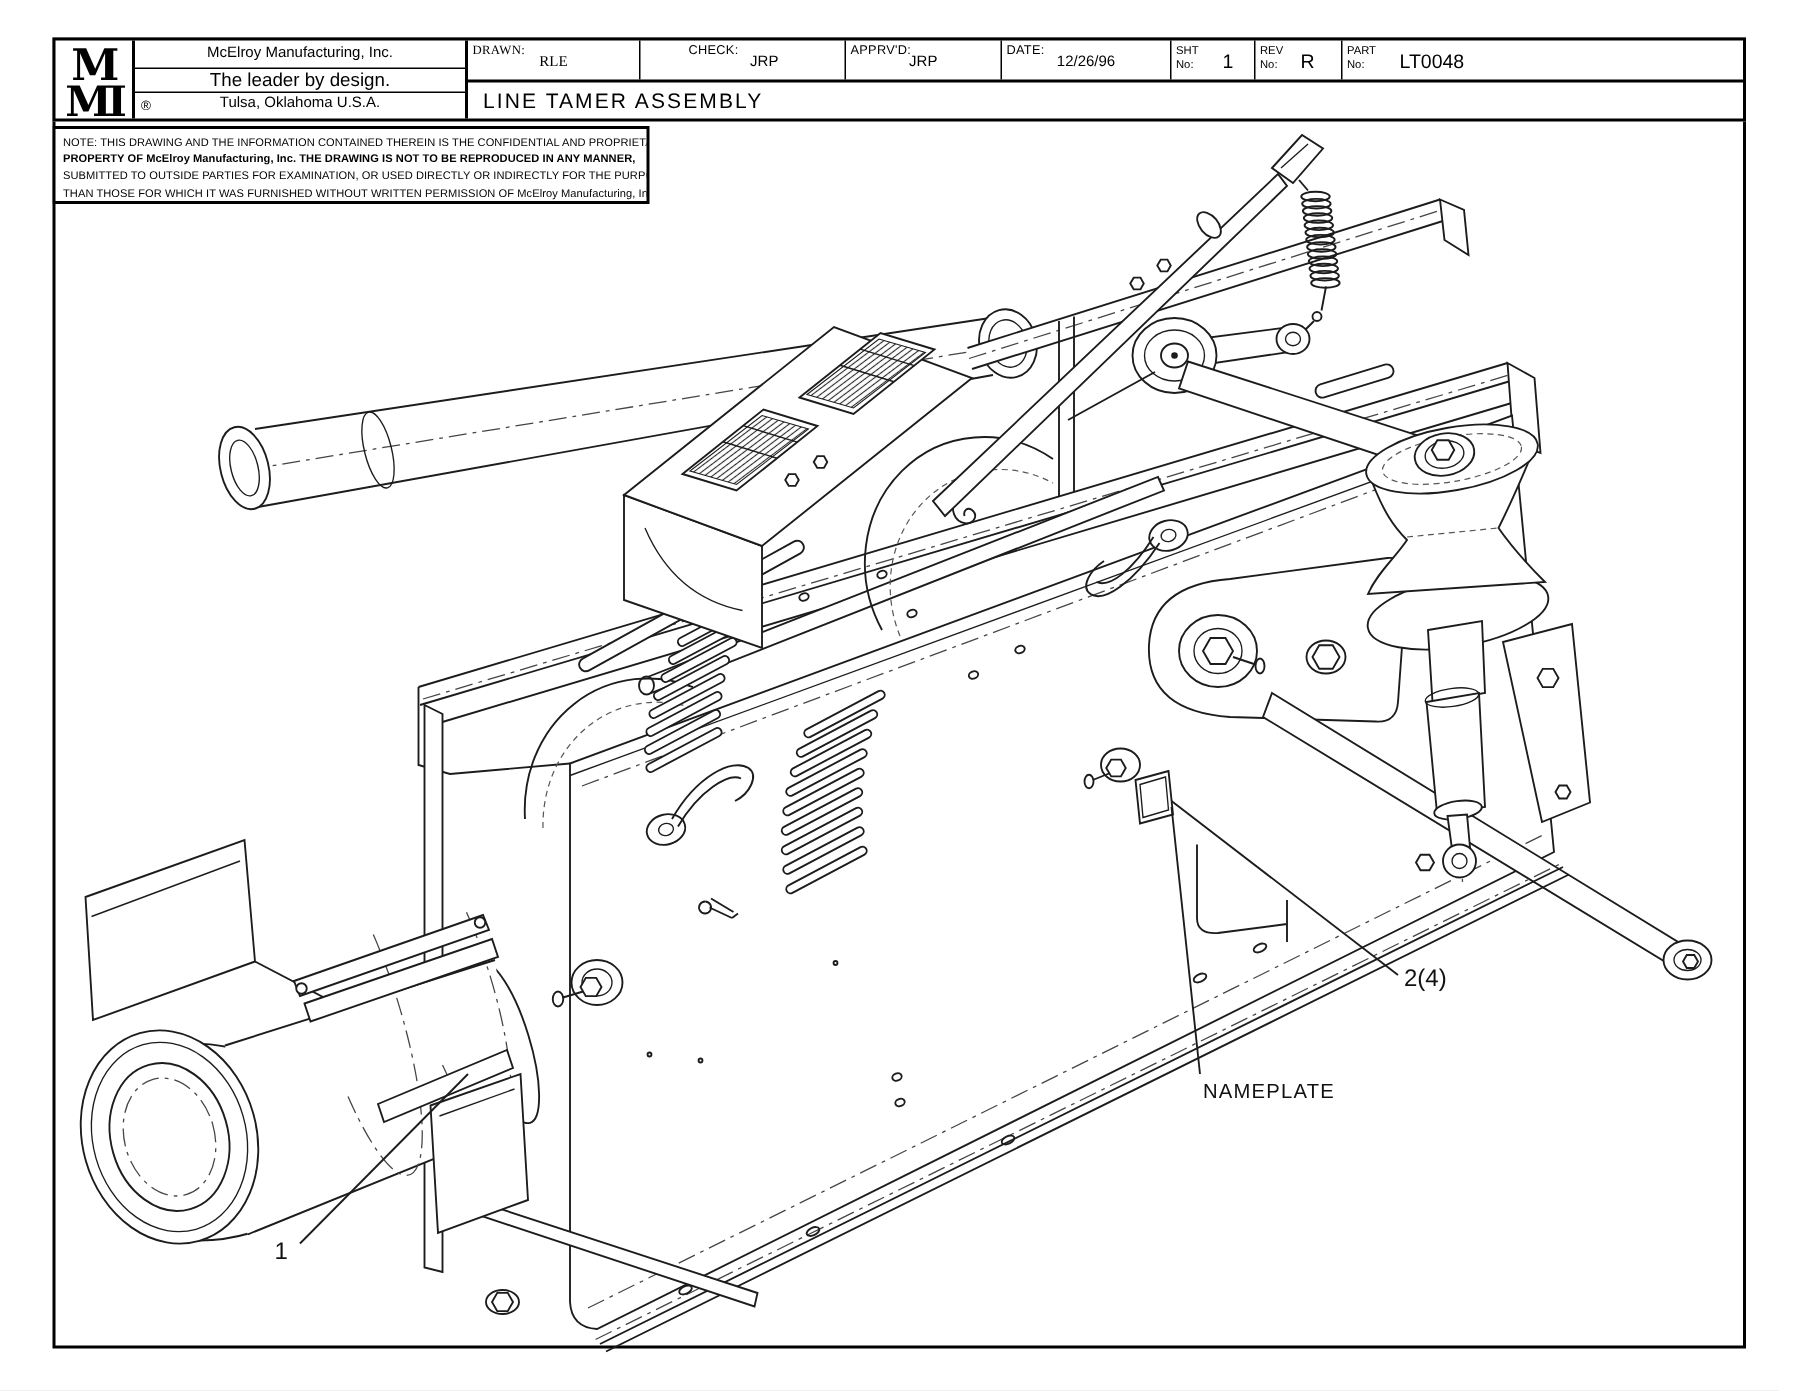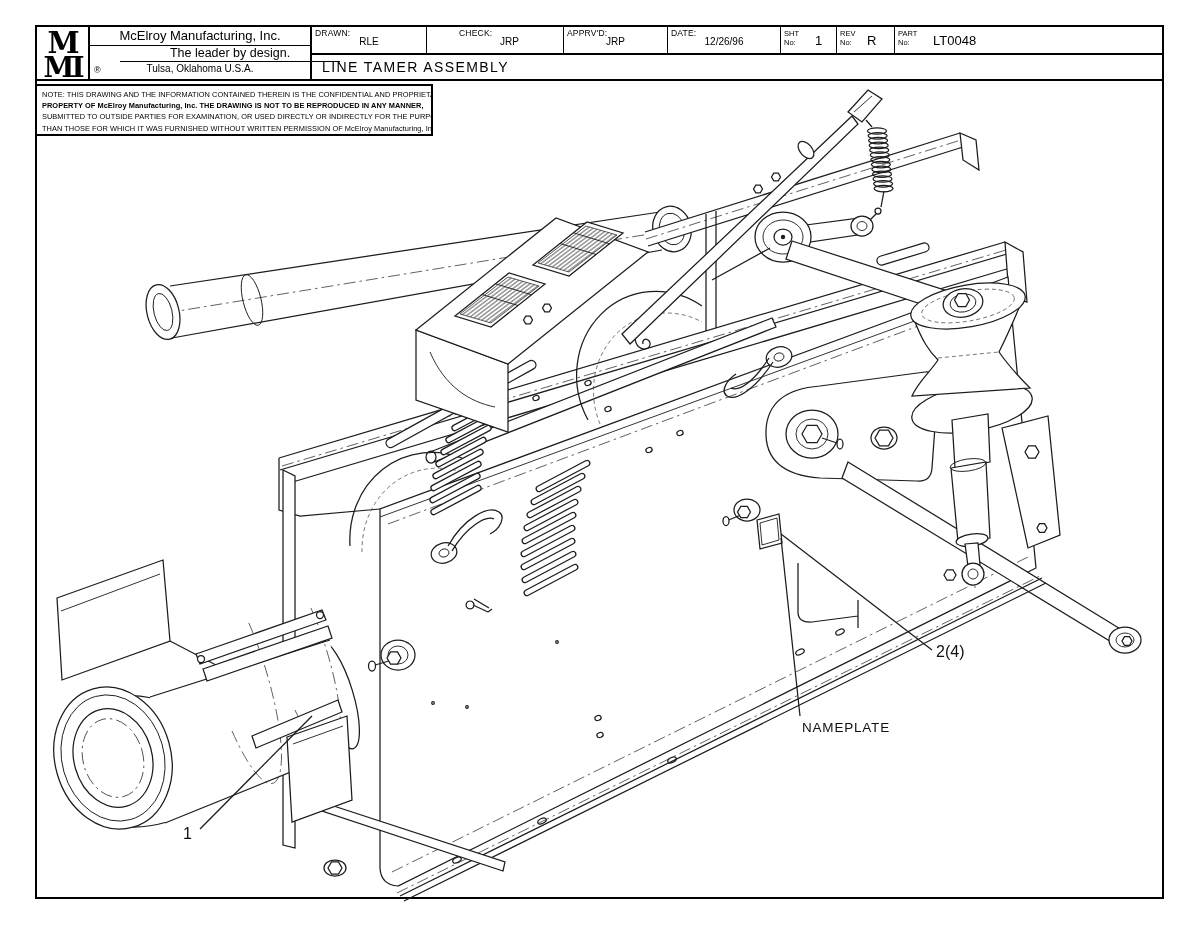--- a/index.html
+++ b/index.html
@@ -9,22 +9,22 @@
   .frame{position:absolute;left:35px;top:25px;width:1129px;height:874px;border:2.5px solid #000;}
   
   .titleblock{position:absolute;left:35px;top:25px;width:1129px;height:56px;border:2.5px solid #000;background:#fff;}
   .cell{position:absolute;top:0;height:100%;}
   .logo-cell{left:0;width:53px;border-right:2px solid #000;text-align:center;
              font-family:"DejaVu Serif",serif;font-weight:900;line-height:1;padding-top:2px;}
   .logo-top{font-size:29px;letter-spacing:-2px;}
   .logo-bottom{font-size:28px;letter-spacing:-3px;margin-top:-4px;}
   .company-cell{left:53px;width:222px;border-right:2px solid #000;}
   .co-row{width:100%;text-align:center;overflow:hidden;white-space:nowrap;}
-  .co-name{height:19px;border-bottom:1.5px solid #000;font-size:13px;line-height:18px;}
-  .co-tag{height:16px;border-bottom:1.5px solid #000;font-size:12.5px;line-height:15px;margin-left:30px;}
+  .co-name{height:19px;border-bottom:1.5px solid #000;font-size:10px;line-height:18px;}
+  .co-tag{height:16px;border-bottom:1.5px solid #000;font-size:12.5px;line-height:15px;}
   .co-loc{height:15px;font-size:10px;line-height:14px;position:relative;}
   .regmark{position:absolute;left:4px;top:1px;font-size:9px;}
   .fieldrow{position:absolute;left:275px;top:0;width:851px;height:28px;border-bottom:2px solid #000;display:flex;}
   .field{position:relative;height:100%;border-right:1.5px solid #000;}
   .field:last-child{border-right:none;}
   .f-label{position:absolute;left:3px;top:1px;font-size:8.5px;letter-spacing:.2px;}
   .f-value{position:absolute;left:0;right:0;top:9px;text-align:center;font-size:10px;}
   .f-stack{position:absolute;left:3px;top:2px;font-size:7.5px;line-height:9px;}
   .f-sideval{position:absolute;top:6px;font-size:13px;}
   .titlerow{position:absolute;left:275px;top:28px;width:851px;height:23px;
@@ -59,21 +59,21 @@
     </div>
     <div class="cell company-cell">
       <div class="co-row co-name">McElroy Manufacturing, Inc.</div>
       <div class="co-row co-tag">The leader by design.</div>
       <div class="co-row co-loc">
         <span class="regmark">®</span>
         <span>Tulsa, Oklahoma U.S.A.</span>
       </div>
     </div>
     <div class="fieldrow">
-      <div class="field" style="width:115px;">
+      <div class="field" style="width:115px;font-family:Liberation Serif, serif;">
         <div class="f-label">DRAWN:</div>
         <div class="f-value">RLE</div>
       </div>
       <div class="field" style="width:108px;margin-left:29px;">
         <div class="f-label">CHECK:</div>
         <div class="f-value">JRP</div>
       </div>
       <div class="field" style="width:104px;">
         <div class="f-label">APPRV'D:</div>
         <div class="f-value">JRP</div>

